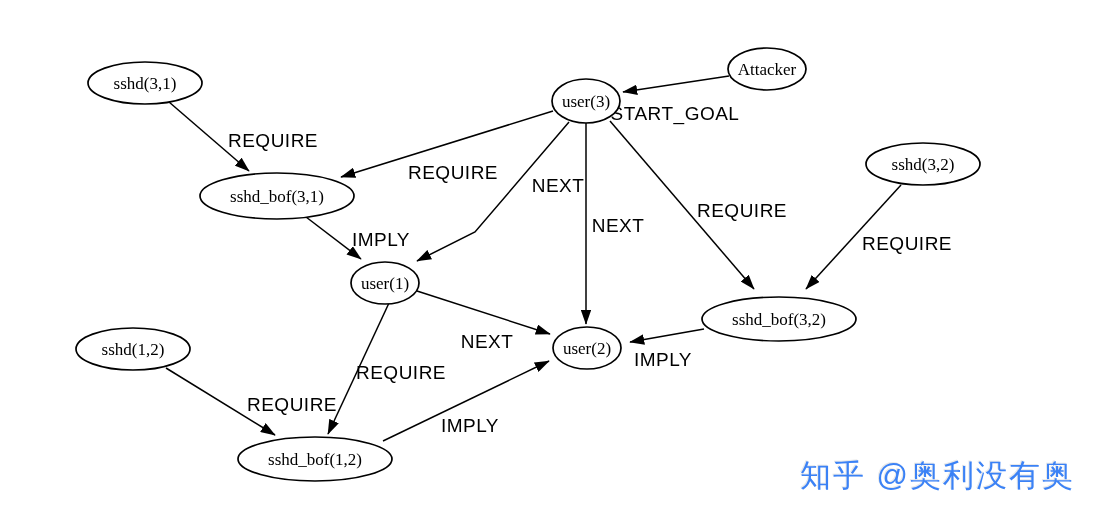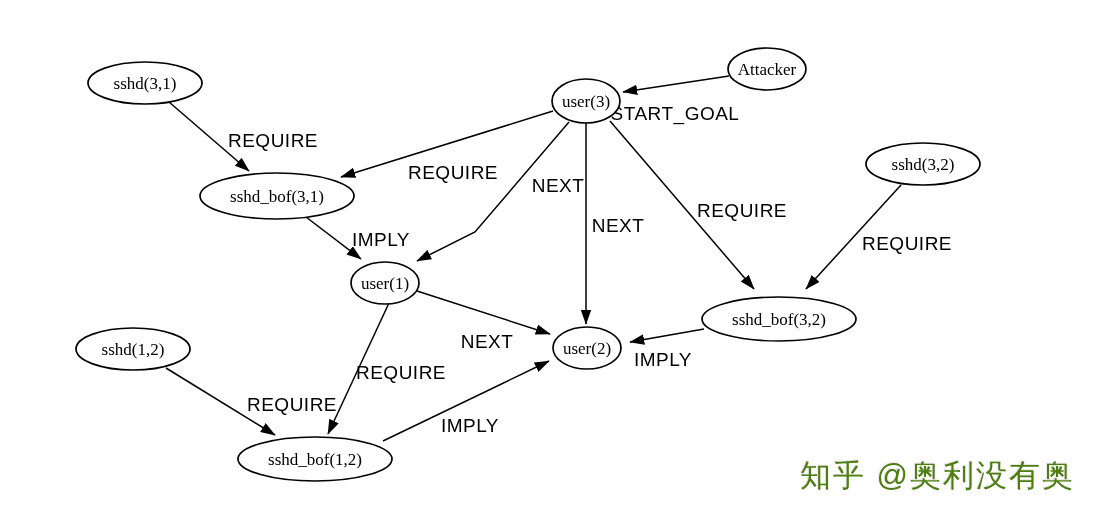--- a/index.html
+++ b/index.html
@@ -31,21 +31,21 @@
     fill: #000000;
     letter-spacing: 0.5px;
   }
   #watermark {
     position: absolute;
     left: 800px;
     top: 455px;
     width: 290px;
     font-size: 31px;
     letter-spacing: 2px;
-    color: #4d7c0f;
+    color: #3b82f6;
     text-shadow: -1px -1px 0 #e9e9e9, 1px 1px 0 #ffffff;
     white-space: nowrap;
     font-family: "Liberation Sans", "DejaVu Sans", sans-serif;
     user-select: none;
   }
 </style>
 </head>
 <body>
 
 <div id="stage">

